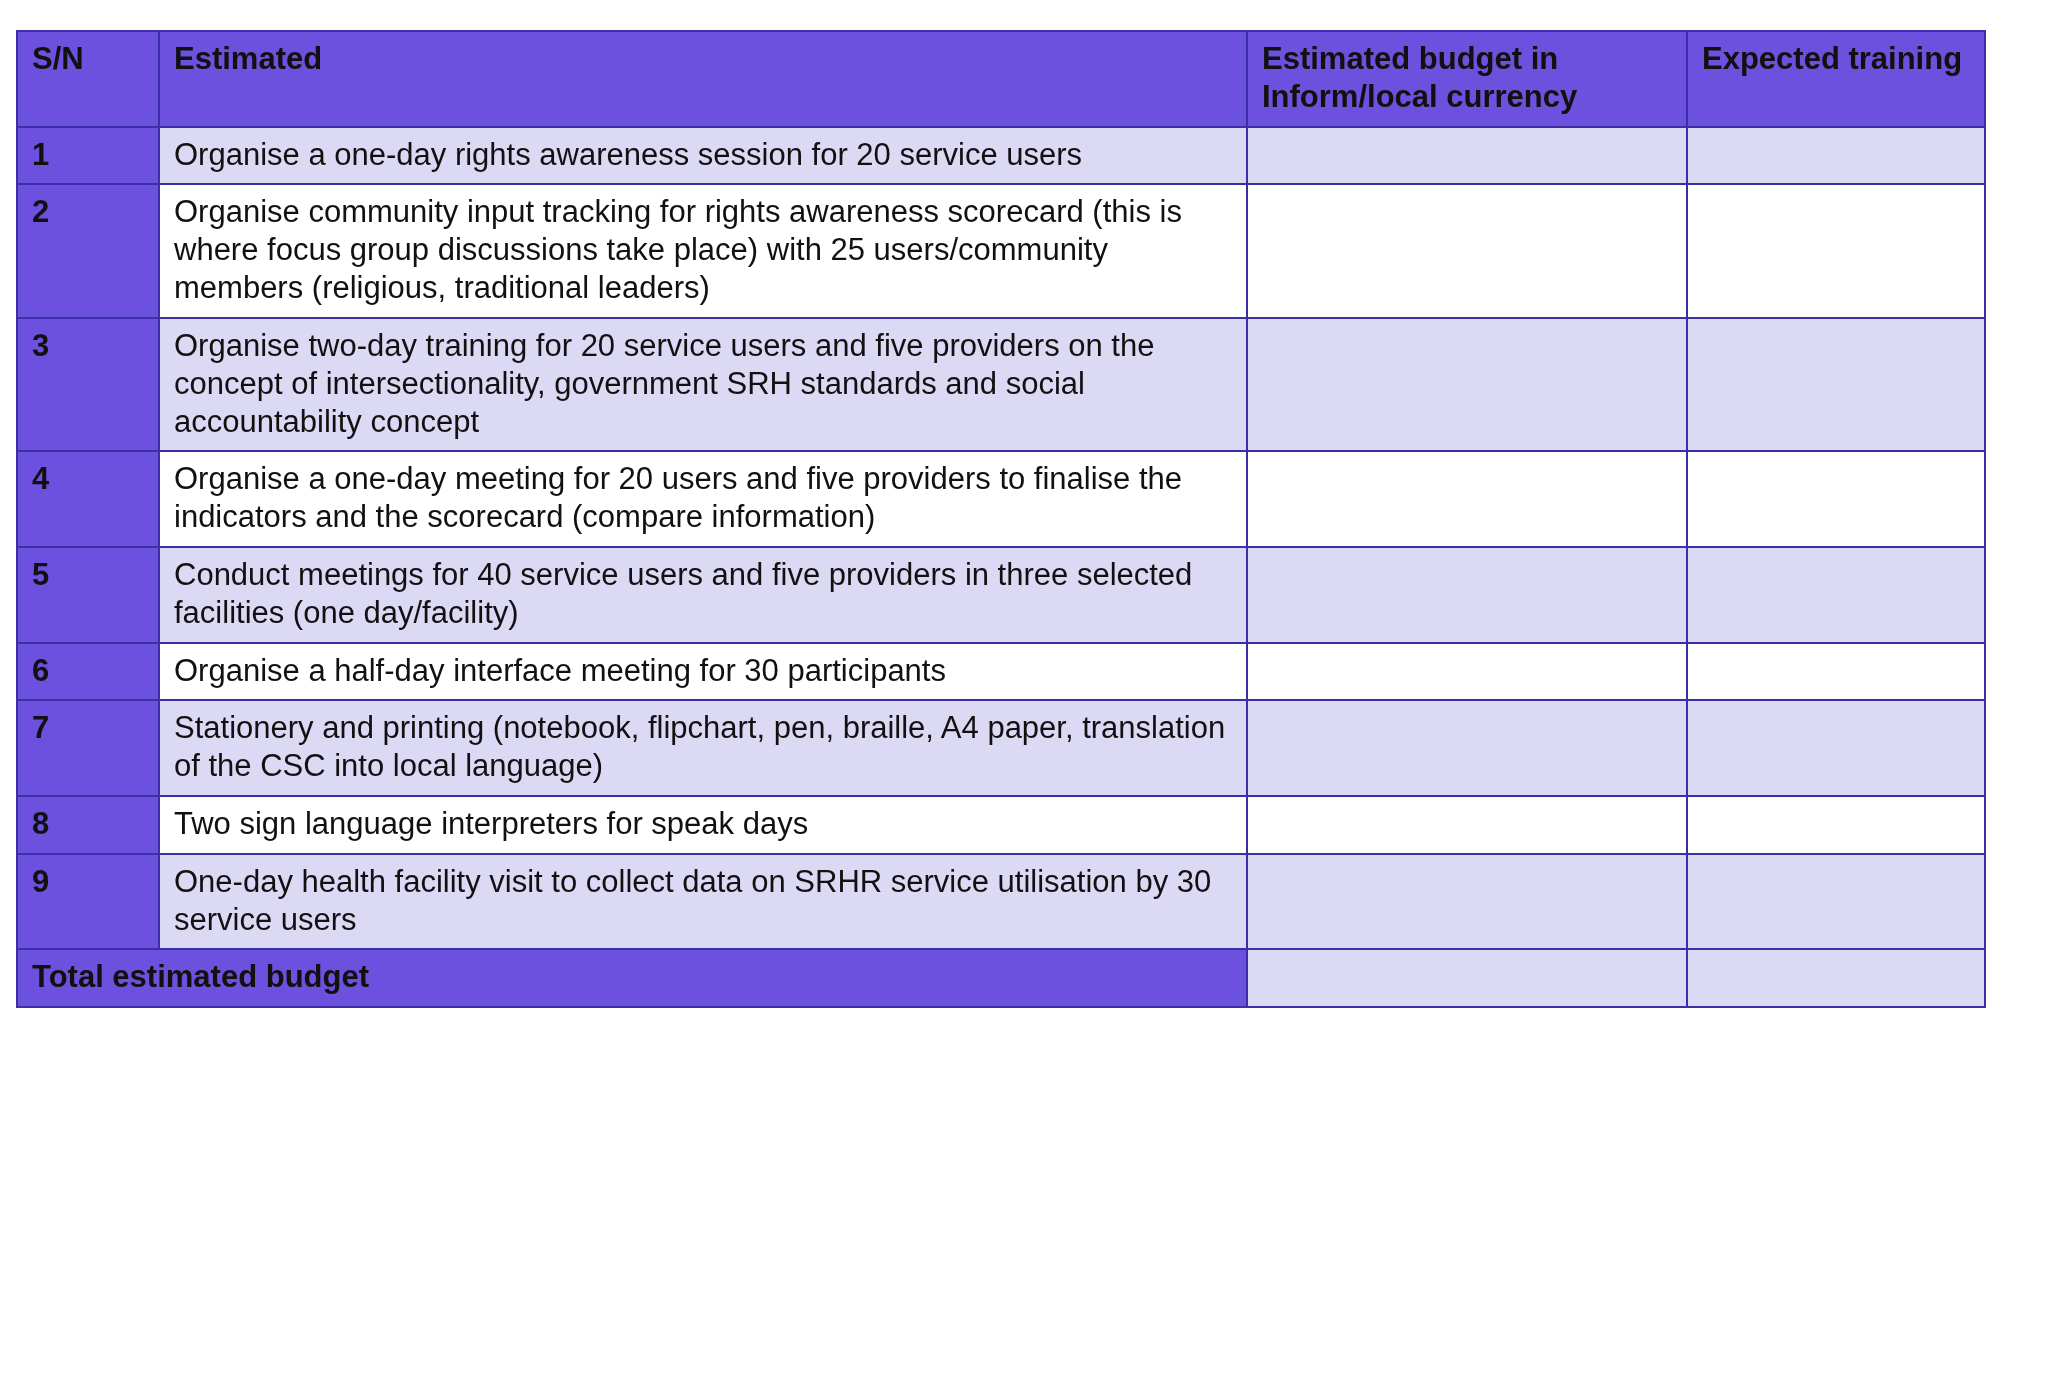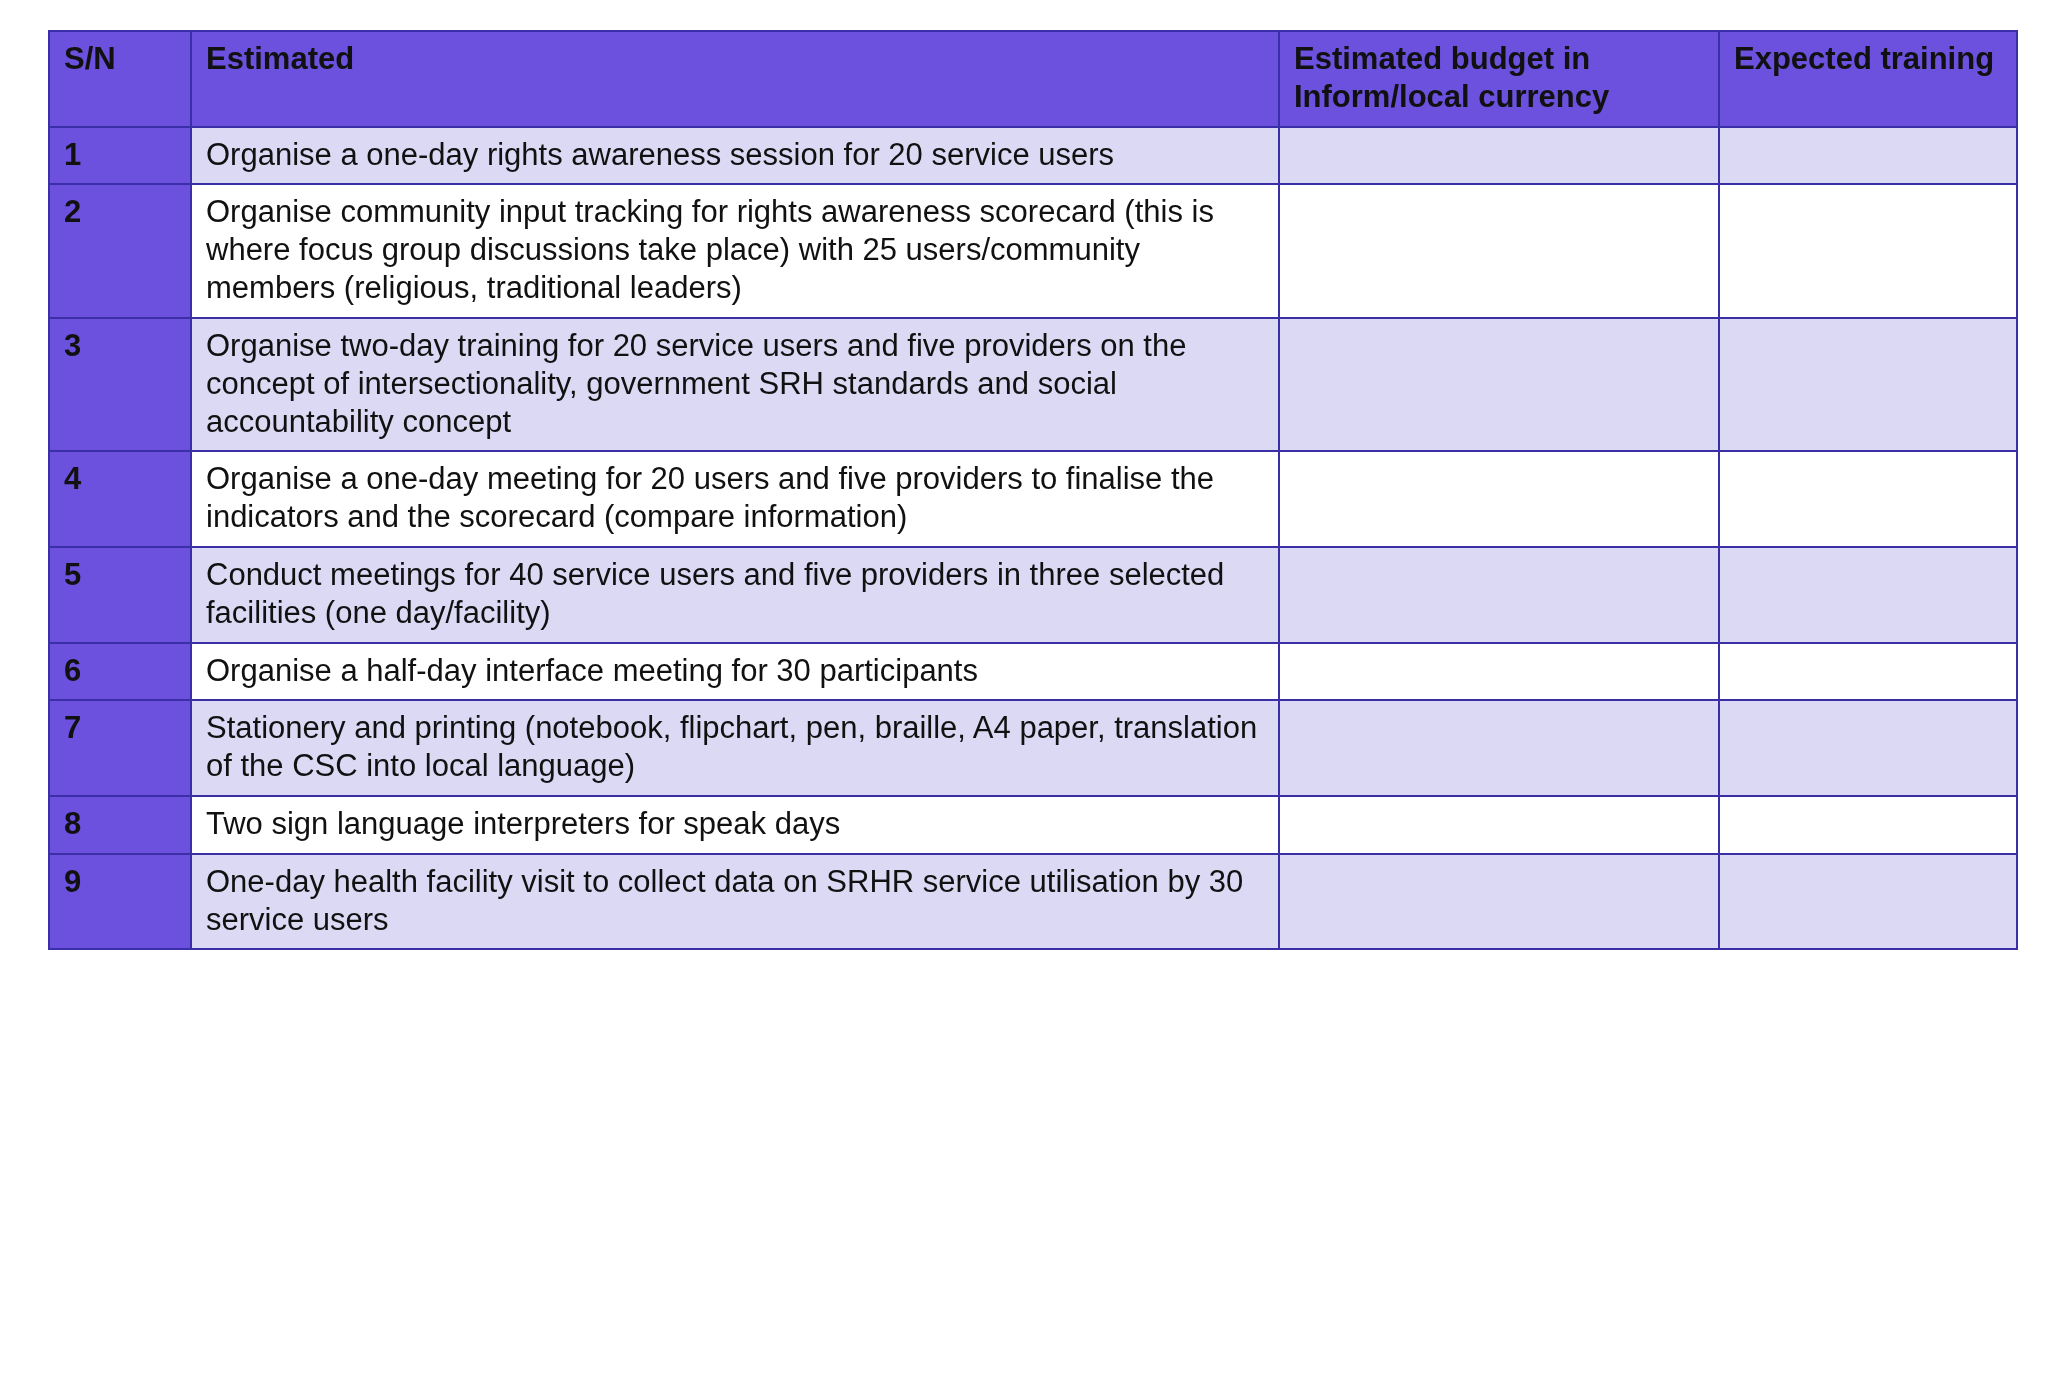--- a/index.html
+++ b/index.html
@@ -7,21 +7,21 @@
     padding: 0;
     background: #ffffff;
   }
   body {
     width: 2048px;
     height: 1379px;
     font-family: "Liberation Sans", sans-serif;
     overflow: hidden;
   }
   .sheet {
-    padding: 30px 40px 0 48px;
+    padding: 30px 40px 0 16px;
     box-sizing: border-box;
   }
   table.budget-table {
     border-collapse: collapse;
     width: 1968px;
     table-layout: fixed;
   }
   table.budget-table td,
   table.budget-table th {
     border: 2px solid #3b2fa8;
@@ -149,15 +149,20 @@
         <td class="activity">Two sign language interpreters for speak days</td>
         <td class="budget"></td>
         <td class="outcome"></td>
       </tr>
       <tr class="shade">
         <td class="sn">9</td>
         <td class="activity">One-day health facility visit to collect data on SRHR service utilisation by 30 service users</td>
         <td class="budget"></td>
         <td class="outcome"></td>
       </tr>
+      <tr>
+        <td class="total-label" colspan="2">Total estimated budget</td>
+        <td class="total-budget"></td>
+        <td class="total-outcome"></td>
+      </tr>
     </tbody>
   </table>
 </div>
 
 </body></html>

